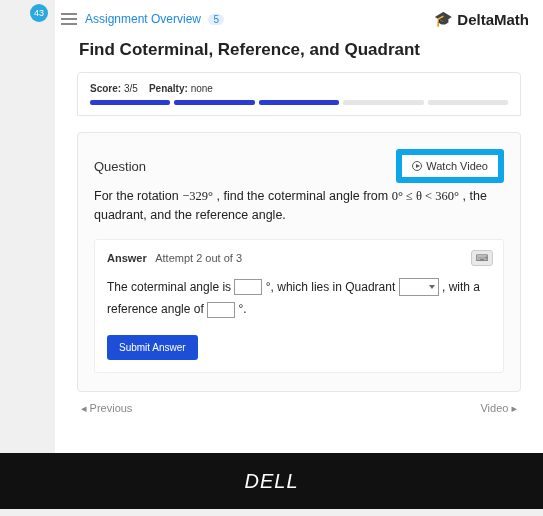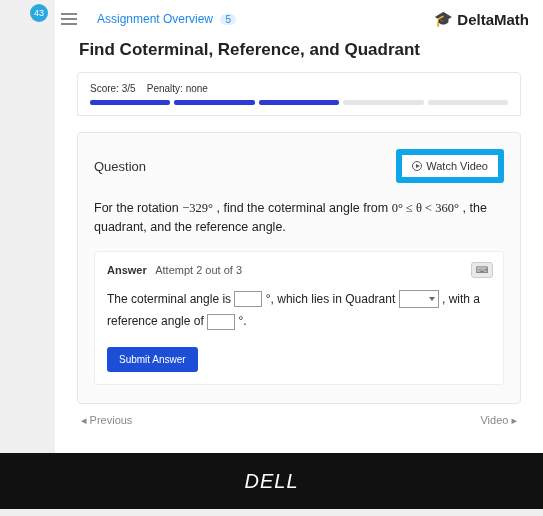--- a/index.html
+++ b/index.html
@@ -1,34 +1,34 @@
 <!DOCTYPE html>
 <html><head>
 <meta charset="utf-8">
 <style>
   *{box-sizing:border-box;margin:0;padding:0;font-family:Arial,Helvetica,sans-serif}
   body{background:#f0f0f0;width:543px;height:516px;overflow:hidden;position:relative}
   .badge{position:absolute;top:4px;left:30px;width:18px;height:18px;background:#2aa8e0;border-radius:50%;color:#fff;font-size:9px;font-weight:normal;display:flex;align-items:center;justify-content:center}
   .page{background:#fff;margin:0 0 0 55px;padding:0;position:relative;min-height:455px}
   .topbar{display:flex;align-items:center;padding:10px 14px 6px 6px;justify-content:space-between}
-  .topleft{display:flex;align-items:center;gap:20px}
+  .topleft{display:flex;align-items:center;gap:8px}
   .hamburger{width:16px;height:12px;display:flex;flex-direction:column;justify-content:space-between;cursor:pointer}
   .hamburger span{height:2px;background:#888;width:100%}
   .crumb{color:#1e88e5;font-size:12px;font-weight:500}
   .crumb-badge{display:inline-block;background:#e3f0fc;color:#1e88e5;border-radius:8px;padding:0 5px;font-size:10px;margin-left:4px}
   .logo{display:flex;align-items:center;gap:4px;font-weight:600;font-size:15px;color:#222}
   .title{font-size:17px;font-weight:600;color:#222;padding:6px 0 12px 24px}
   .scorebar{background:#fff;border:1px solid #e6e6e6;margin:0 22px 0 22px;padding:10px 12px 10px 12px;border-radius:4px 4px 0 0}
   .scoretxt{font-size:10px;color:#333;margin-bottom:6px}
-  .scoretxt .lbl{font-weight:400}
+  .scoretxt .lbl{font-weight:700}
   .progress{display:flex;gap:4px}
   .progress .seg{height:5px;flex:1;background:#e5e5e5;border-radius:2px}
   .progress .seg.on{background:#2b3cd6}
   .card{background:#fbfbfb;border:1px solid #e6e6e6;margin:16px 22px 0 22px;padding:16px 16px 18px 16px;border-radius:4px;position:relative}
-  .cardhead{display:flex;align-items:center;justify-content:space-between;margin-bottom:16px;flex-wrap:wrap;gap:22px}
+  .cardhead{display:flex;align-items:center;justify-content:space-between;margin-bottom:4px;flex-wrap:wrap;gap:22px}
   .qlabel{font-size:13px;font-weight:500;color:#333}
   .btns{display:flex;gap:8px}
   .btn-outline{border:6px solid #0ea5e9;background:#fff;padding:5px 10px;font-size:11px;border-radius:3px;cursor:pointer;display:flex;align-items:center;gap:4px;color:#333}
   .play-icon{width:10px;height:10px;border:1px solid #555;border-radius:50%;display:flex;align-items:center;justify-content:center}
   .play-icon::after{content:"";border-left:4px solid #555;border-top:2.5px solid transparent;border-bottom:2.5px solid transparent;margin-left:1px}
   .stem{font-size:12.5px;color:#222;line-height:1.5}
   .math{font-family:"Times New Roman",serif}
   .answerbox{background:#fff;border:1px solid #eee;margin-top:14px;padding:12px;border-radius:3px;position:relative}
   .ansrow1{font-size:11px;color:#555;margin-bottom:12px}
   .ansrow1 .alabel{font-weight:600;color:#333;margin-right:6px}

